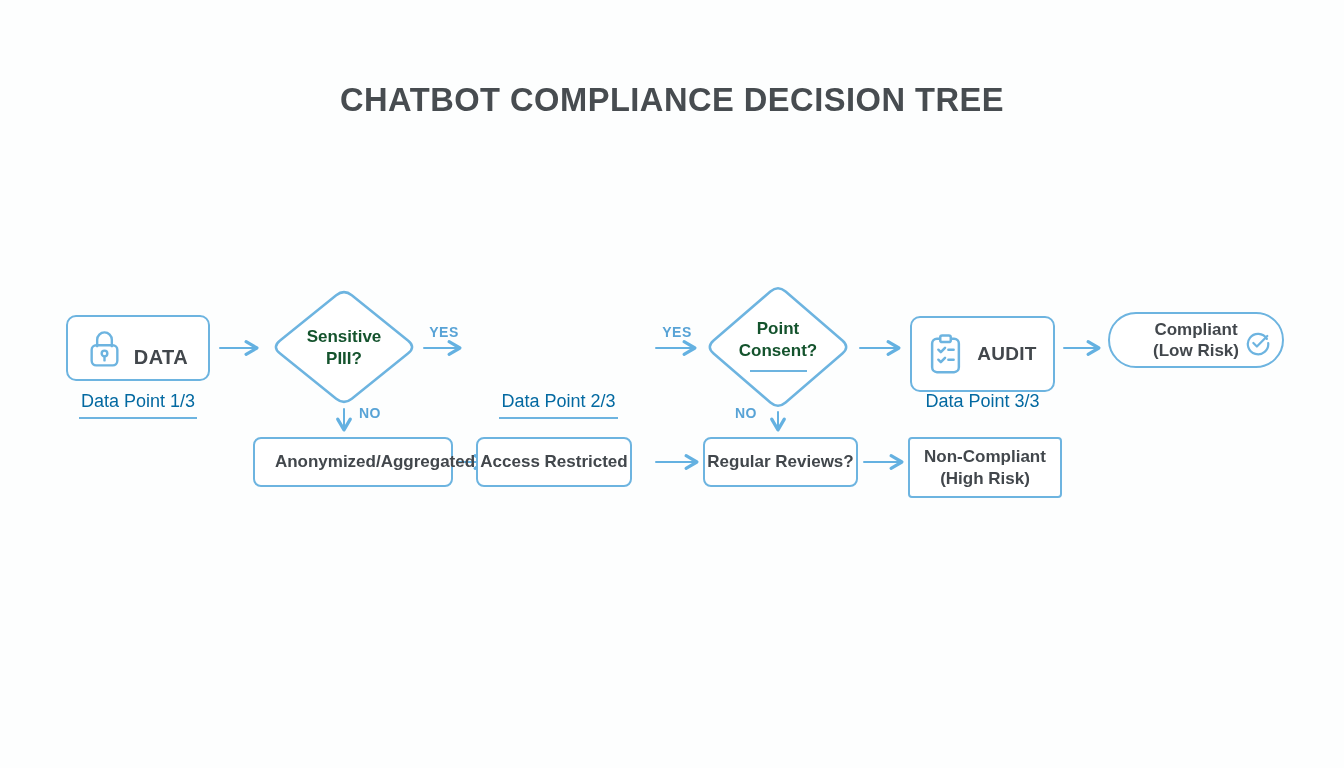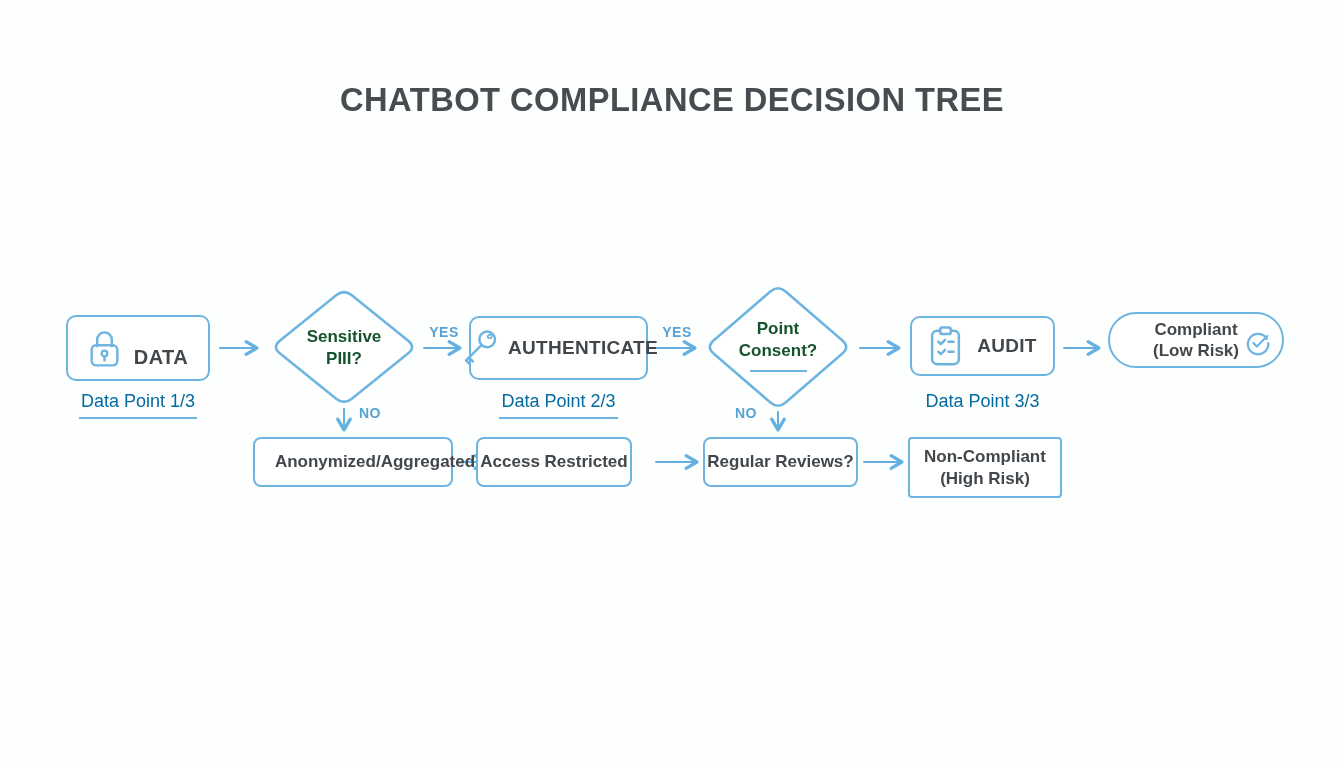--- a/index.html
+++ b/index.html
@@ -85,45 +85,33 @@
     <span>Data Point 1/3</span>
   </div>
 
   <div class="dtext" style="left:284px;top:326px;width:120px;">
     <div>Sensitive</div>
     <div>PIII?</div>
   </div>
 
   <div class="edge-label" style="left:424px;top:324px;width:40px;text-align:center;">YES</div>
 
-  <div class="node" style="left:469px;top:316px;width:179px;height:64px;gap:7px;">
-    <span class="icon">
-      <svg width="42" height="42" viewBox="0 0 44 44" fill="none" stroke="#6db4e0" stroke-width="2.6" stroke-linecap="round" stroke-linejoin="round">
-        <circle cx="29.5" cy="13" r="8.2"></circle>
-        <circle cx="32.2" cy="10" r="2" stroke-width="1.8"></circle>
-        <line x1="23.5" y1="19" x2="7.5" y2="35"></line>
-        <line x1="10.5" y1="32" x2="14.5" y2="36"></line>
-        <line x1="7.5" y1="35" x2="11" y2="38.5"></line>
-      </svg>
-    </span>
-    <span class="mid-label">AUTHENTICATE</span>
-  </div>
   <div class="sublabel underlined" style="left:469px;top:391px;width:179px;">
     <span>Data Point 2/3</span>
   </div>
 
   <div class="edge-label" style="left:656px;top:324px;width:42px;text-align:center;">YES</div>
 
   <div class="dtext" style="left:718px;top:318px;width:120px;">
     <div>Point</div>
     <div>Consent?</div>
     <div class="dunderline"></div>
   </div>
 
-  <div class="node" style="left:910px;top:316px;width:145px;height:60px;gap:14px;">
+  <div class="node" style="left:910px;top:316px;width:145px;height:76px;gap:14px;">
     <span class="icon">
       <svg width="35" height="42" viewBox="0 0 36 44" fill="none" stroke="#6db4e0" stroke-width="2.6" stroke-linecap="round" stroke-linejoin="round">
         <rect x="4" y="6" width="28" height="35" rx="5"></rect>
         <rect x="12.5" y="2.5" width="11" height="7" rx="2" fill="#ffffff"></rect>
         <path d="M10.5 17.5 l2.6 2.6 l4.4 -4.6"></path>
         <line x1="21" y1="17.5" x2="26.5" y2="17.5"></line>
         <path d="M10.5 28 l2.6 2.6 l4.4 -4.6"></path>
         <line x1="21" y1="28" x2="26.5" y2="28"></line>
       </svg>
     </span>

